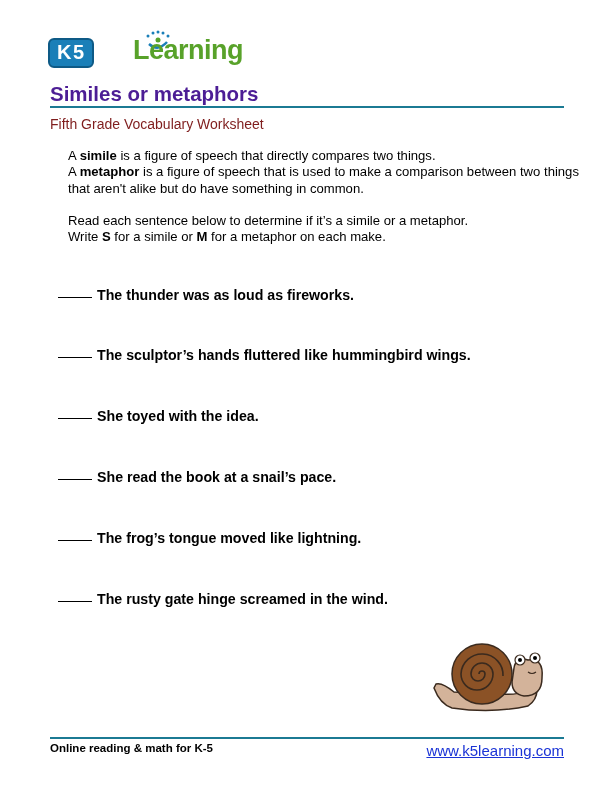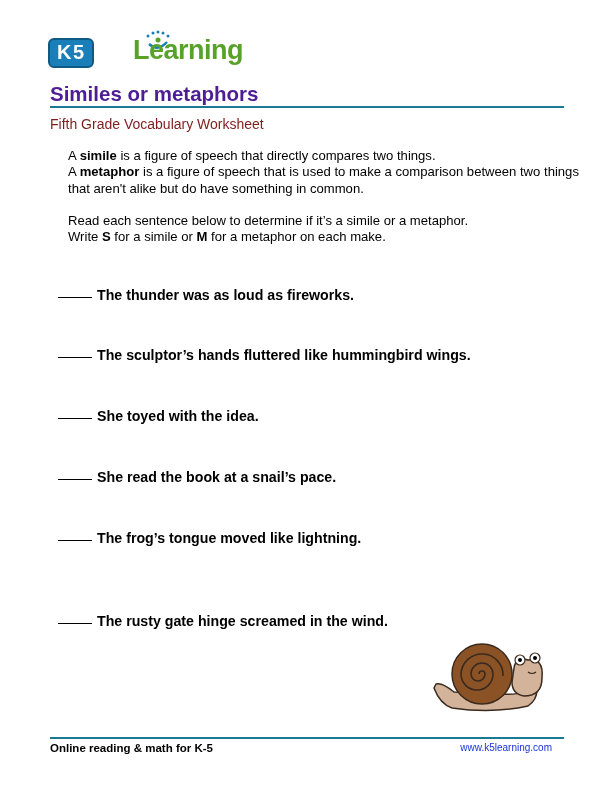--- a/index.html
+++ b/index.html
@@ -13,21 +13,21 @@
   .title-rule { position: absolute; left: 50px; top: 106px; width: 514px; height: 2px; background: #1b7a93; }
   .subtitle { position: absolute; left: 50px; top: 116px; font-size: 14px; color: #7f1d1d; }
   .intro { position: absolute; left: 52px; top: 148px; width: 520px; font-size: 13.1px; line-height: 16.3px; margin-left: 16px; }
   .intro p { margin: 0; }
   .intro .gap { height: 16px; }
   .q { position: absolute; left: 58px; font: bold 14.2px "Liberation Sans", sans-serif; white-space: nowrap; }
   .q .blank { display: inline-block; width: 34px; border-bottom: 1.6px solid #000; margin-right: 5px; transform: translateY(-2px); height: 1px; }
   .snail { position: absolute; left: 432px; top: 638px; width: 118px; height: 76px; }
   .footer-rule { position: absolute; left: 50px; top: 737px; width: 514px; height: 2px; background: #1b7a93; }
   .footer-left { position: absolute; left: 50px; top: 742px; font-size: 11.5px; font-weight: bold; }
-  .footer-right { position: absolute; right: 60px; top: 742px; font-size: 10px; color: #1a33d6; }
+  .footer-right { position: absolute; right: 48px; top: 742px; font-size: 15px; color: #1a33d6; text-decoration: underline; }
 </style>
 </head>
 <body>
 
 <div class="logo">
   <div class="k5box">
     <span style="left:7px">K</span>
     <span style="left:23px">5</span>
   </div>
   <svg class="figure" viewBox="0 0 28 22">
@@ -52,21 +52,21 @@
   <div class="gap"></div>
   <p>Read each sentence below to determine if it’s a simile or a metaphor.</p>
   <p><span>Write </span><b>S</b><span> for a simile or </span><b>M</b><span> for a metaphor on each make.</span></p>
 </div>
 
 <div class="q" style="top:287px"><span class="blank"></span><span>The thunder was as loud as fireworks.</span></div>
 <div class="q" style="top:347px"><span class="blank"></span><span>The sculptor’s hands fluttered like hummingbird wings.</span></div>
 <div class="q" style="top:408px"><span class="blank"></span><span>She toyed with the idea.</span></div>
 <div class="q" style="top:469px"><span class="blank"></span><span>She read the book at a snail’s pace.</span></div>
 <div class="q" style="top:530px"><span class="blank"></span><span>The frog’s tongue moved like lightning.</span></div>
-<div class="q" style="top:613px"><span class="blank"></span><span>The rusty gate hinge screamed in the wind.</span></div>
+<div class="q" style="top:591px"><span class="blank"></span><span>The rusty gate hinge screamed in the wind.</span></div>
 
 <svg class="snail" viewBox="0 0 118 76">
   <path d="M4 46 Q10 44 22 54 L70 56 Q96 58 104 44 Q108 60 96 68 Q60 76 20 70 Q8 66 2 50 Z" fill="#d3b39a" stroke="#3a2a1e" stroke-width="1.5"></path>
   <circle cx="50" cy="36" r="30" fill="#8b5226" stroke="#3a2a1e" stroke-width="1.5"></circle>
   <path d="M50 36 m-3 0 a3 3 0 1 1 6 0 a7 7 0 1 1 -14 0 a11 11 0 1 1 22 0 a16 16 0 1 1 -32 0 a21 21 0 1 1 42 2" fill="none" stroke="#3a2a1e" stroke-width="1.6"></path>
   <path d="M82 30 Q84 18 96 22 Q112 20 110 40 Q110 58 92 58 Q80 56 80 44 Z" fill="#d3b39a" stroke="#3a2a1e" stroke-width="1.5"></path>
   <circle cx="88" cy="22" r="5" fill="#fff" stroke="#3a2a1e" stroke-width="1.2"></circle>
   <circle cx="88" cy="22" r="2" fill="#000"></circle>
   <circle cx="103" cy="20" r="5" fill="#fff" stroke="#3a2a1e" stroke-width="1.2"></circle>
   <circle cx="103" cy="20" r="2" fill="#000"></circle>

